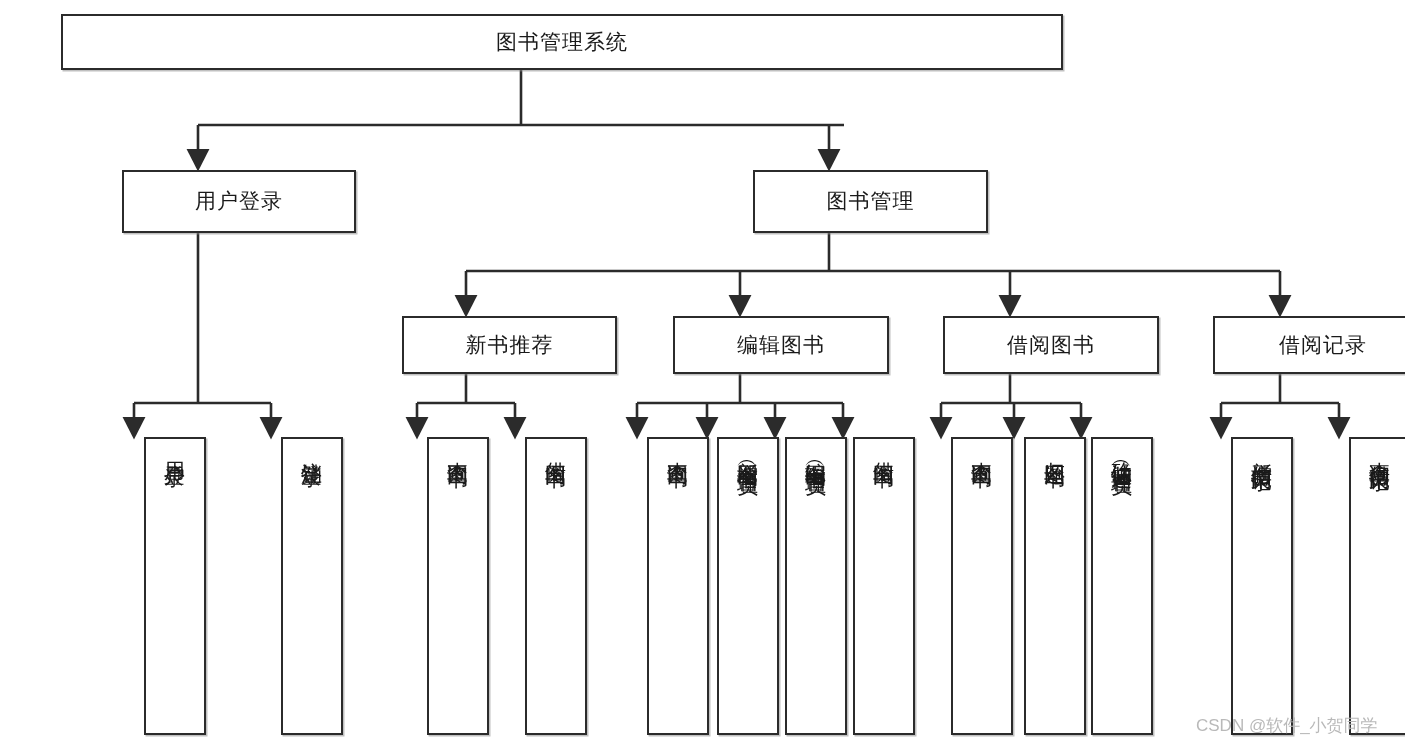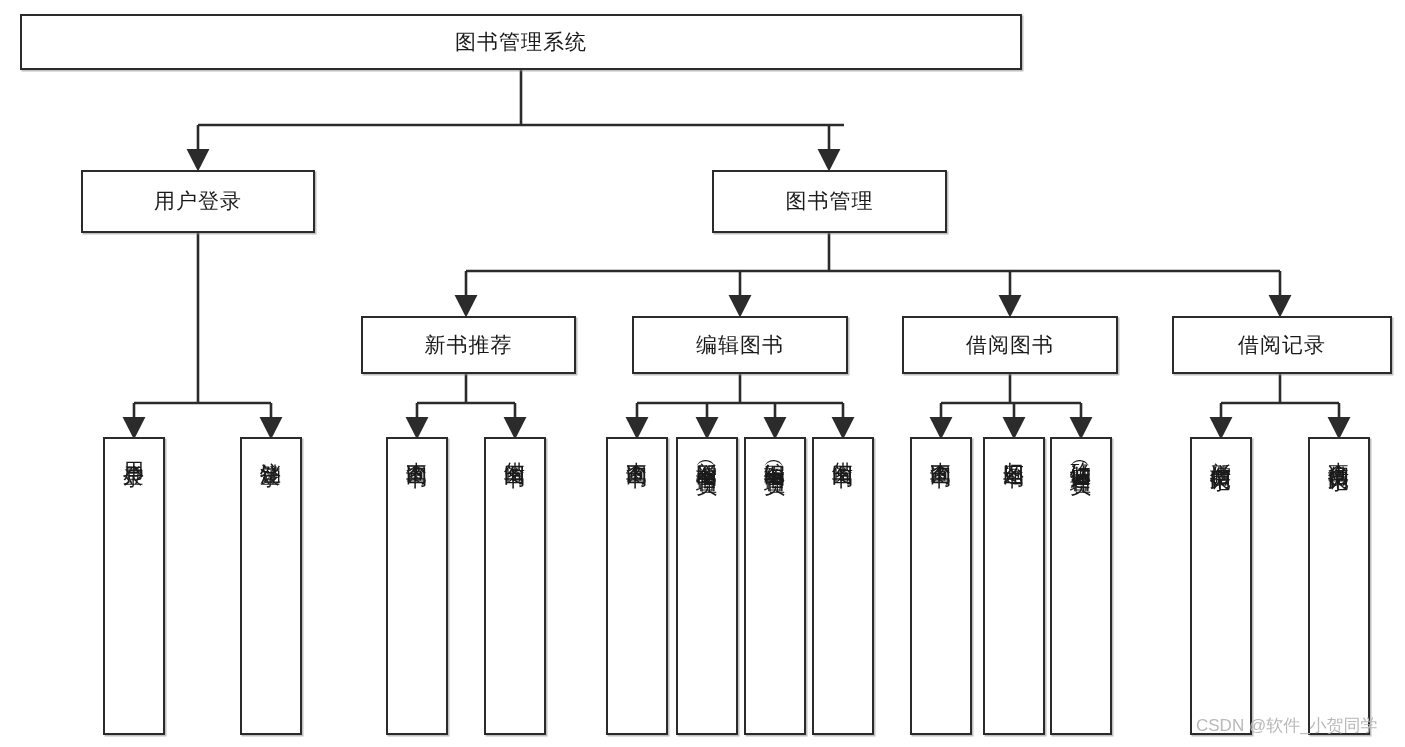--- a/index.html
+++ b/index.html
@@ -28,20 +28,21 @@
   }
   .node-box {
     position: absolute;
     box-sizing: border-box;
     border: 2px solid #2b2b2b;
     background: #ffffff;
     display: flex;
     align-items: center;
     justify-content: center;
     box-shadow: 1.5px 1.5px 0 0 rgba(140,140,140,0.55);
+    margin-left: 41px;
   }
   .node-label {
     color: #1a1a1a;
     font-size: 21px;
     line-height: 1.25;
     letter-spacing: 1px;
     white-space: nowrap;
     user-select: none;
   }
   .node-box.vertical {

